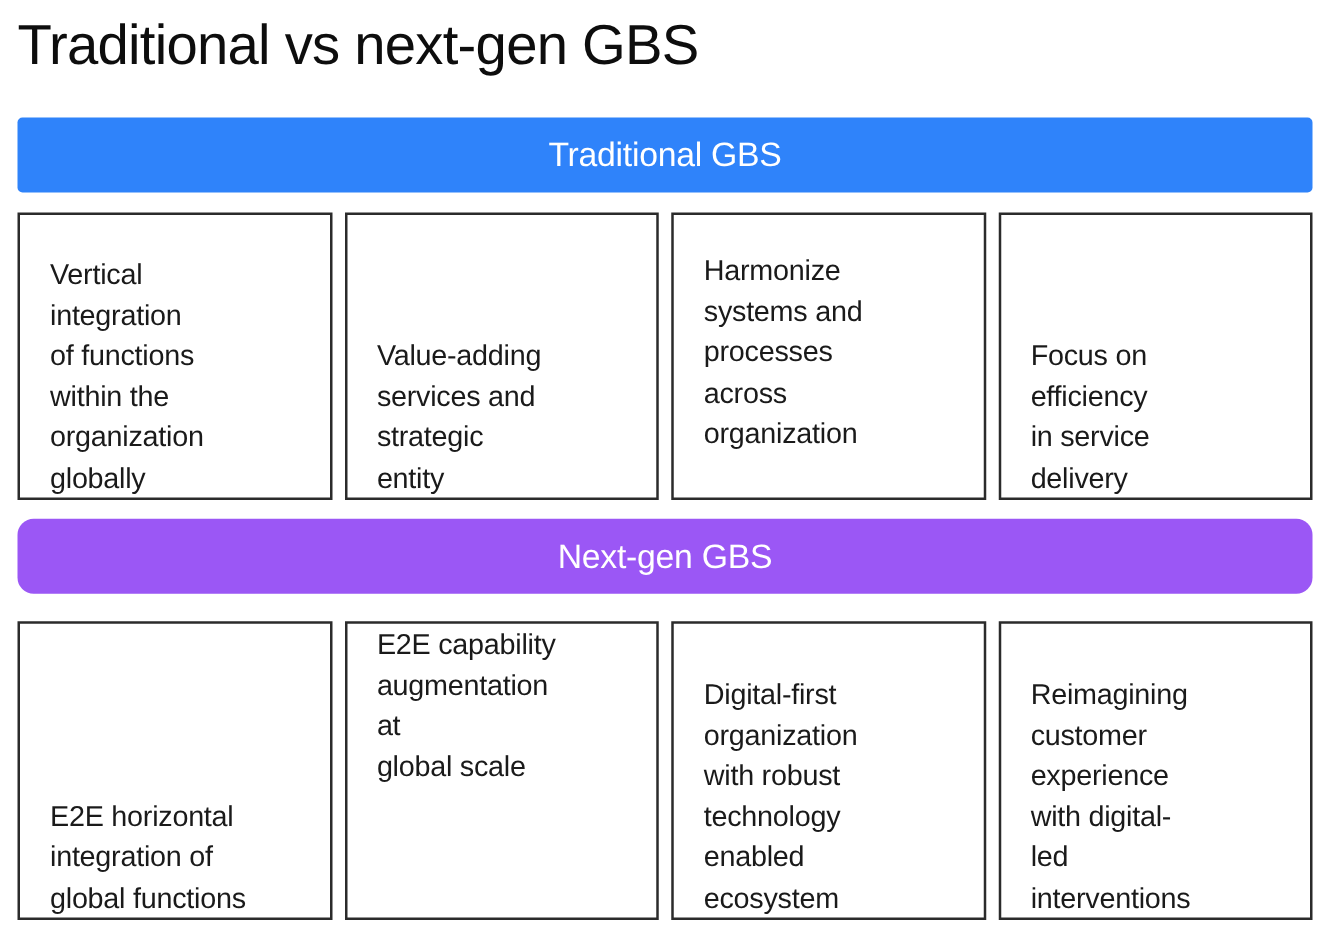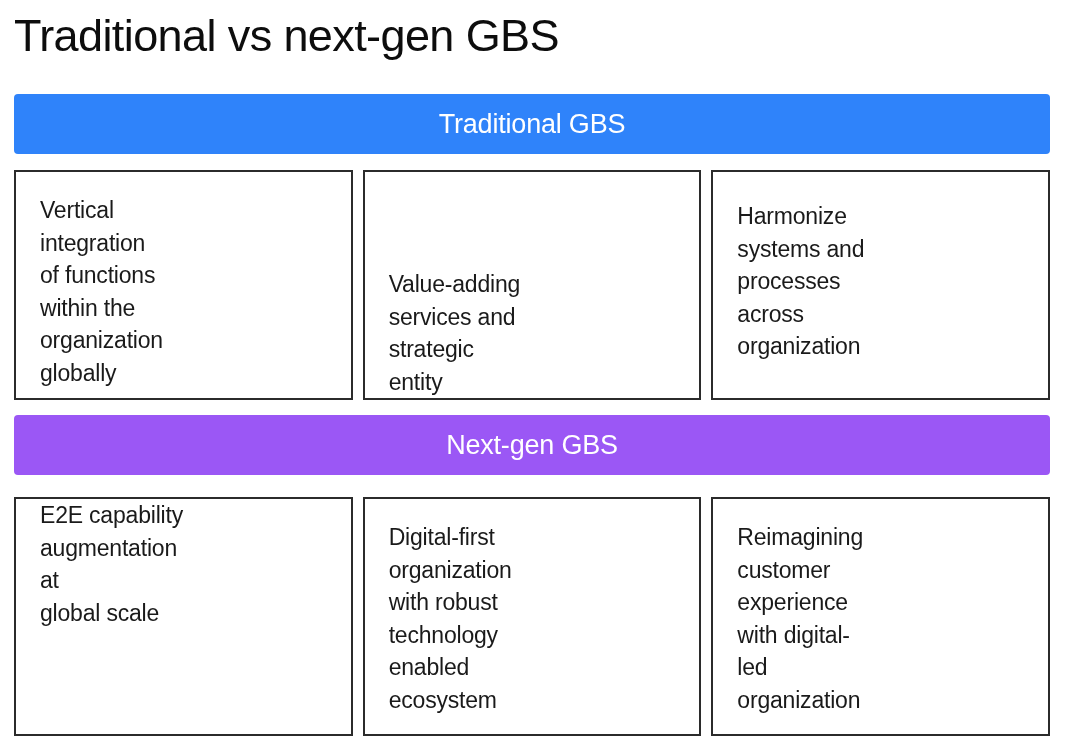--- a/index.html
+++ b/index.html
@@ -43,21 +43,21 @@
     display: flex;
     align-items: center;
     justify-content: center;
     color: #ffffff;
     font-size: 27px;
     line-height: 34px;
     font-weight: 400;
     letter-spacing: -0.2px;
   }
   .banner-traditional { top: 94px; background: #2f83fa; }
-  .banner-nextgen     { top: 415px; background: #9b57f5; }
+  .banner-nextgen     { top: 415px; background: #9b57f5; border-radius: 13px; }
 
   
   .card-row {
     position: absolute;
     left: 14px;
     width: 1036px;
     display: flex;
     gap: 10px;
   }
   .row-traditional { top: 170px; height: 230px; }
@@ -76,21 +76,21 @@
   .card-text {
     font-size: 23px;
     line-height: 32.5px;
     color: #1a1a1a;
     font-weight: 400;
     letter-spacing: -0.2px;
     white-space: pre-line;
   }
 
   
-  .v-top    { justify-content: flex-start; padding-top: 22px; }
+  .v-top    { justify-content: flex-end; padding-top: 22px; }
   .v-center { justify-content: flex-end; }
   .v-upper  { justify-content: flex-start; padding-top: 28px; }
   .v-mid    { justify-content: flex-start; }
 </style>
 </head>
 <body>
 
 <div class="slide">
 
   <div class="slide-title">Traditional vs next-gen GBS</div>
@@ -118,28 +118,39 @@
     </div>
 
     <div class="card v-upper">
       <div class="card-text">Harmonize
 systems and
 processes
 across
 organization</div>
     </div>
 
+    <div class="card v-center">
+      <div class="card-text">Focus on
+efficiency
+in service
+delivery</div>
+    </div>
   </div>
 
   <div class="banner banner-nextgen">
     <span>Next-gen GBS</span>
   </div>
 
   <div class="card-row row-nextgen">
 
+    <div class="card v-center">
+      <div class="card-text">E2E horizontal
+integration of
+global functions</div>
+    </div>
 
     <div class="card v-mid">
       <div class="card-text">E2E capability
 augmentation
 at
 global scale</div>
     </div>
 
     <div class="card v-top">
       <div class="card-text">Digital-first
@@ -149,17 +160,17 @@
 enabled
 ecosystem</div>
     </div>
 
     <div class="card v-top">
       <div class="card-text">Reimagining
 customer
 experience
 with digital-
 led
-organization</div>
+interventions</div>
     </div>
   </div>
 
 </div>
 
 </body></html>

